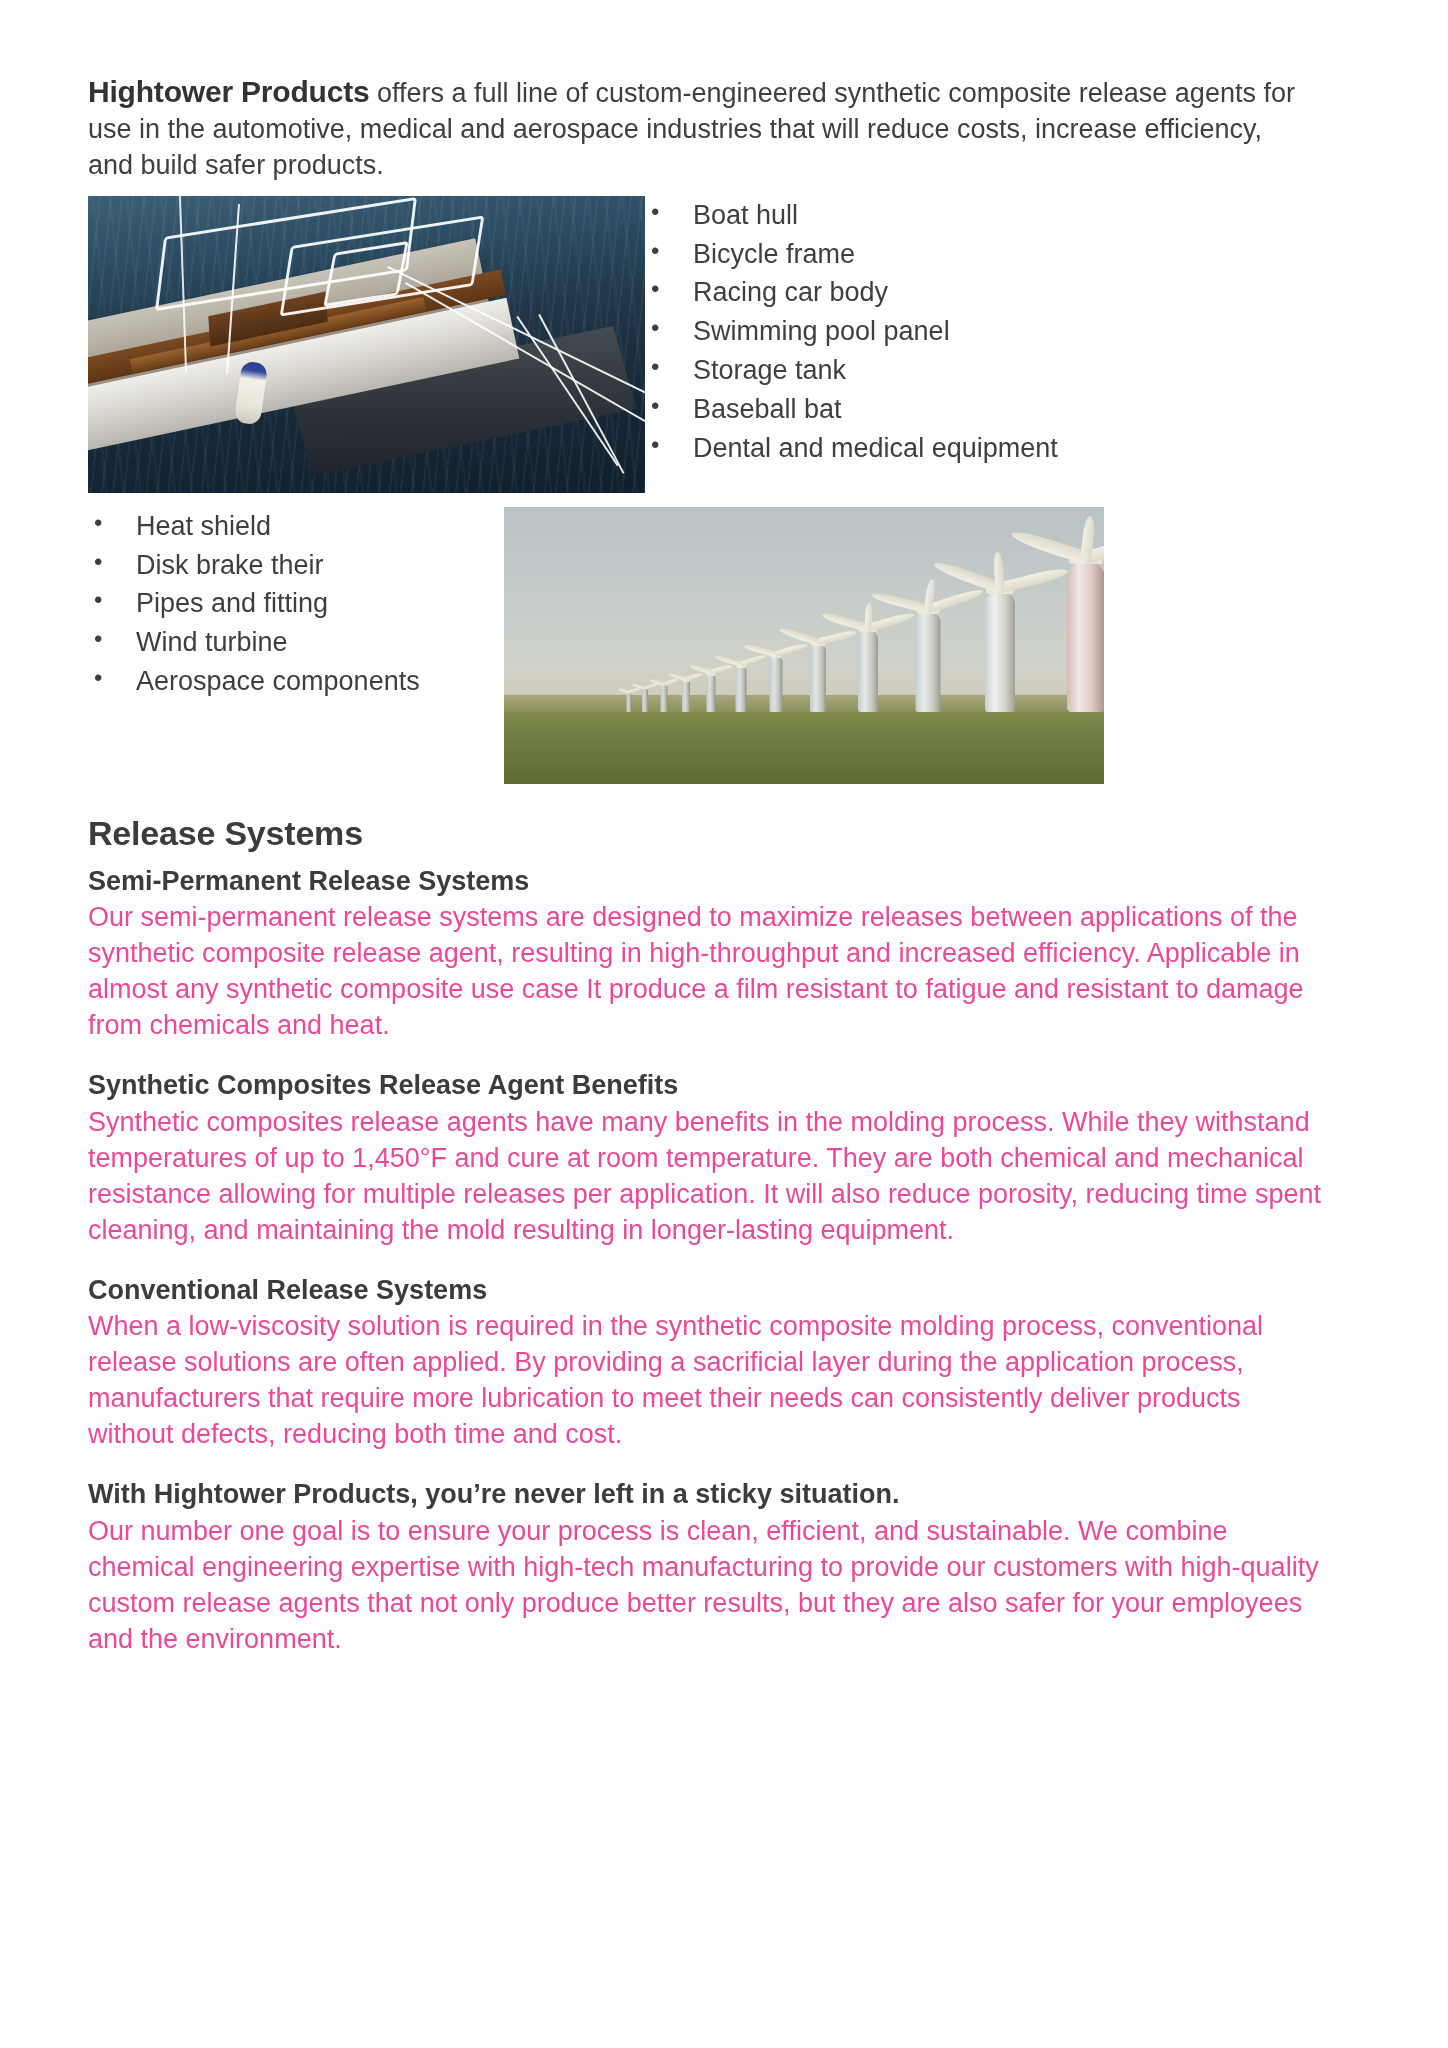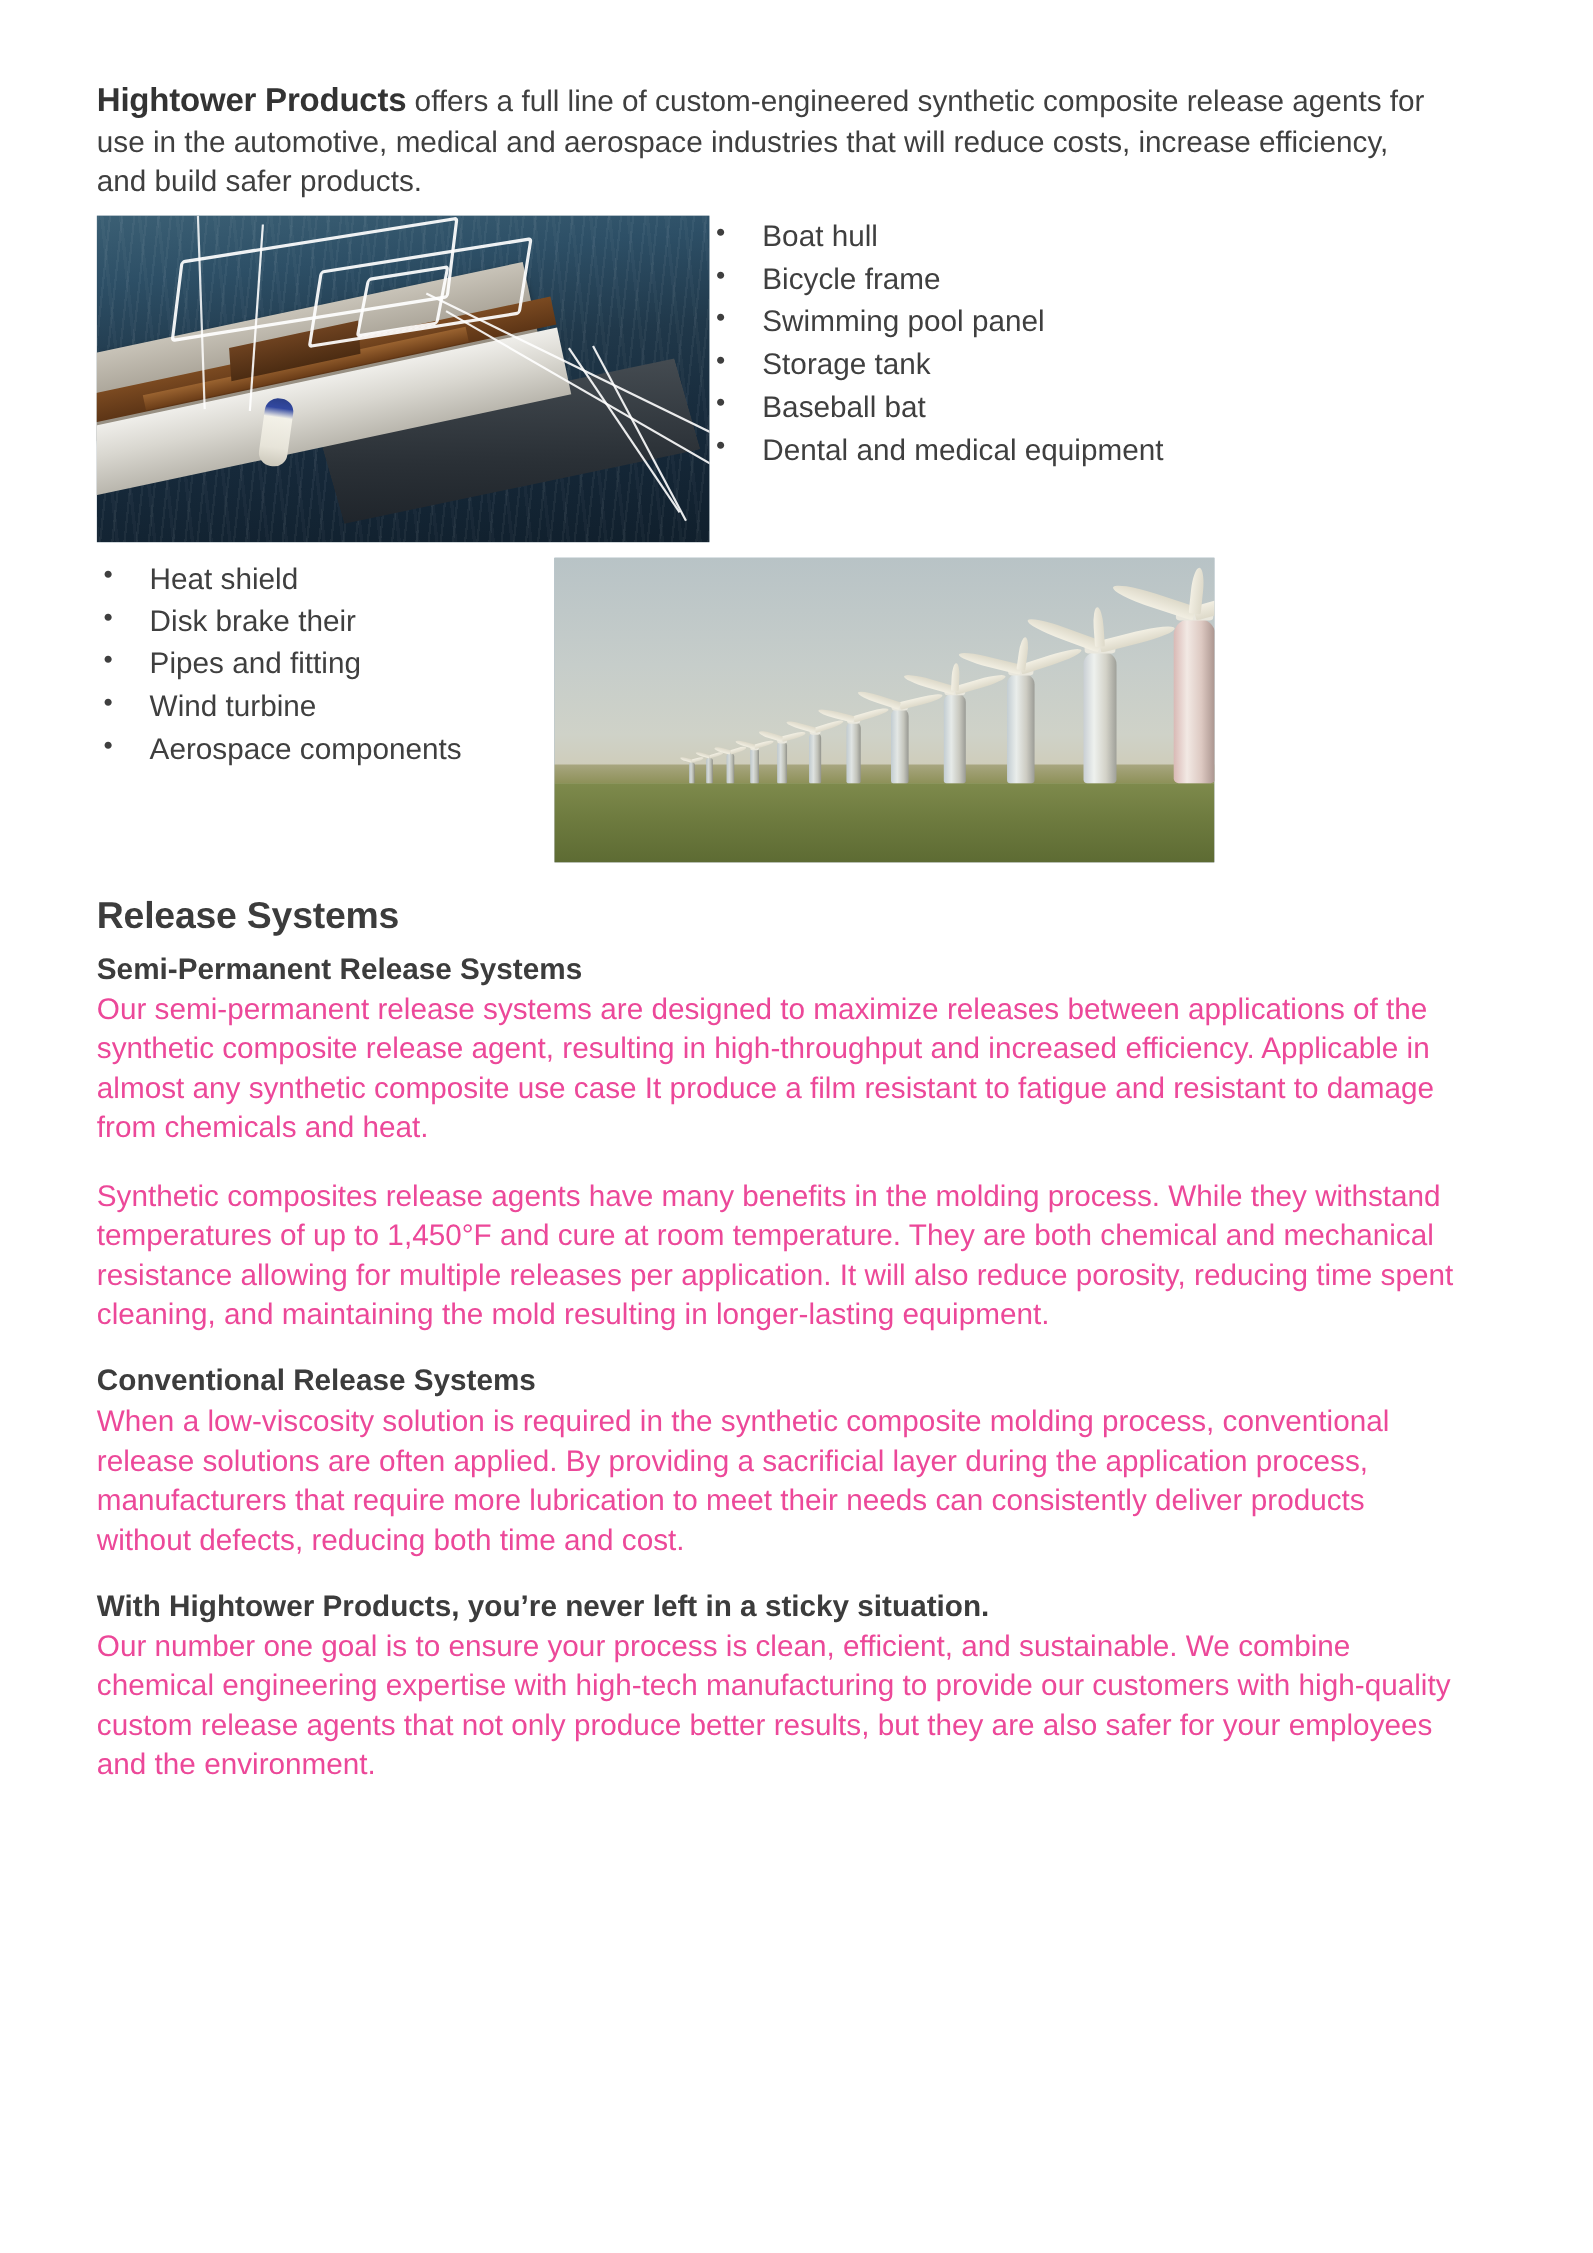--- a/index.html
+++ b/index.html
@@ -274,20 +274,21 @@
       <div class="rigging rig-2"></div>
       <div class="rigging rig-3"></div>
       <div class="rigging rig-4"></div>
       <div class="rigging rig-5"></div>
       <div class="fender"></div>
     </div>
 
     <ul class="bullets bullets-right">
       <li><span>Boat hull</span></li>
       <li><span>Bicycle frame</span></li>
+      <li><span>Racing car body</span></li>
       <li><span>Swimming pool panel</span></li>
       <li><span>Storage tank</span></li>
       <li><span>Baseball bat</span></li>
       <li><span>Dental and medical equipment</span></li>
     </ul>
   </div>
 
   <div class="apps-row-2">
     <ul class="bullets bullets-left">
       <li><span>Heat shield</span></li>
@@ -387,20 +388,21 @@
         <div class="blade" style="bottom:20px;left:50%;width:3px;height:11px;transform:translateX(-50%) rotate(-74deg);"></div>
       </div>
     </div>
   </div>
 
   <h1 class="section-title release-block">Release Systems</h1>
 
   <h2 class="sub-title">Semi-Permanent Release Systems</h2>
   <p class="body">Our semi-permanent release systems are designed to maximize releases between applications of the synthetic composite release agent, resulting in high-throughput and increased efficiency. Applicable in almost any synthetic composite use case It produce a film resistant to fatigue and resistant to damage from chemicals and heat.</p>
 
+  <h2 class="sub-title">Synthetic Composites Release Agent Benefits</h2>
   <p class="body">Synthetic composites release agents have many benefits in the molding process. While they withstand temperatures of up to 1,450°F and cure at room temperature. They are both chemical and mechanical resistance allowing for multiple releases per application. It will also reduce porosity, reducing time spent cleaning, and maintaining the mold resulting in longer-lasting equipment.</p>
 
   <h2 class="sub-title">Conventional Release Systems</h2>
   <p class="body">When a low-viscosity solution is required in the synthetic composite molding process, conventional release solutions are often applied. By providing a sacrificial layer during the application process, manufacturers that require more lubrication to meet their needs can consistently deliver products without defects, reducing both time and cost.</p>
 
   <h2 class="sub-title">With Hightower Products, you’re never left in a sticky situation.</h2>
   <p class="body">Our number one goal is to ensure your process is clean, efficient, and sustainable. We combine chemical engineering expertise with high-tech manufacturing to provide our customers with high-quality custom release agents that not only produce better results, but they are also safer for your employees and the environment.</p>
 
 </div>
 

